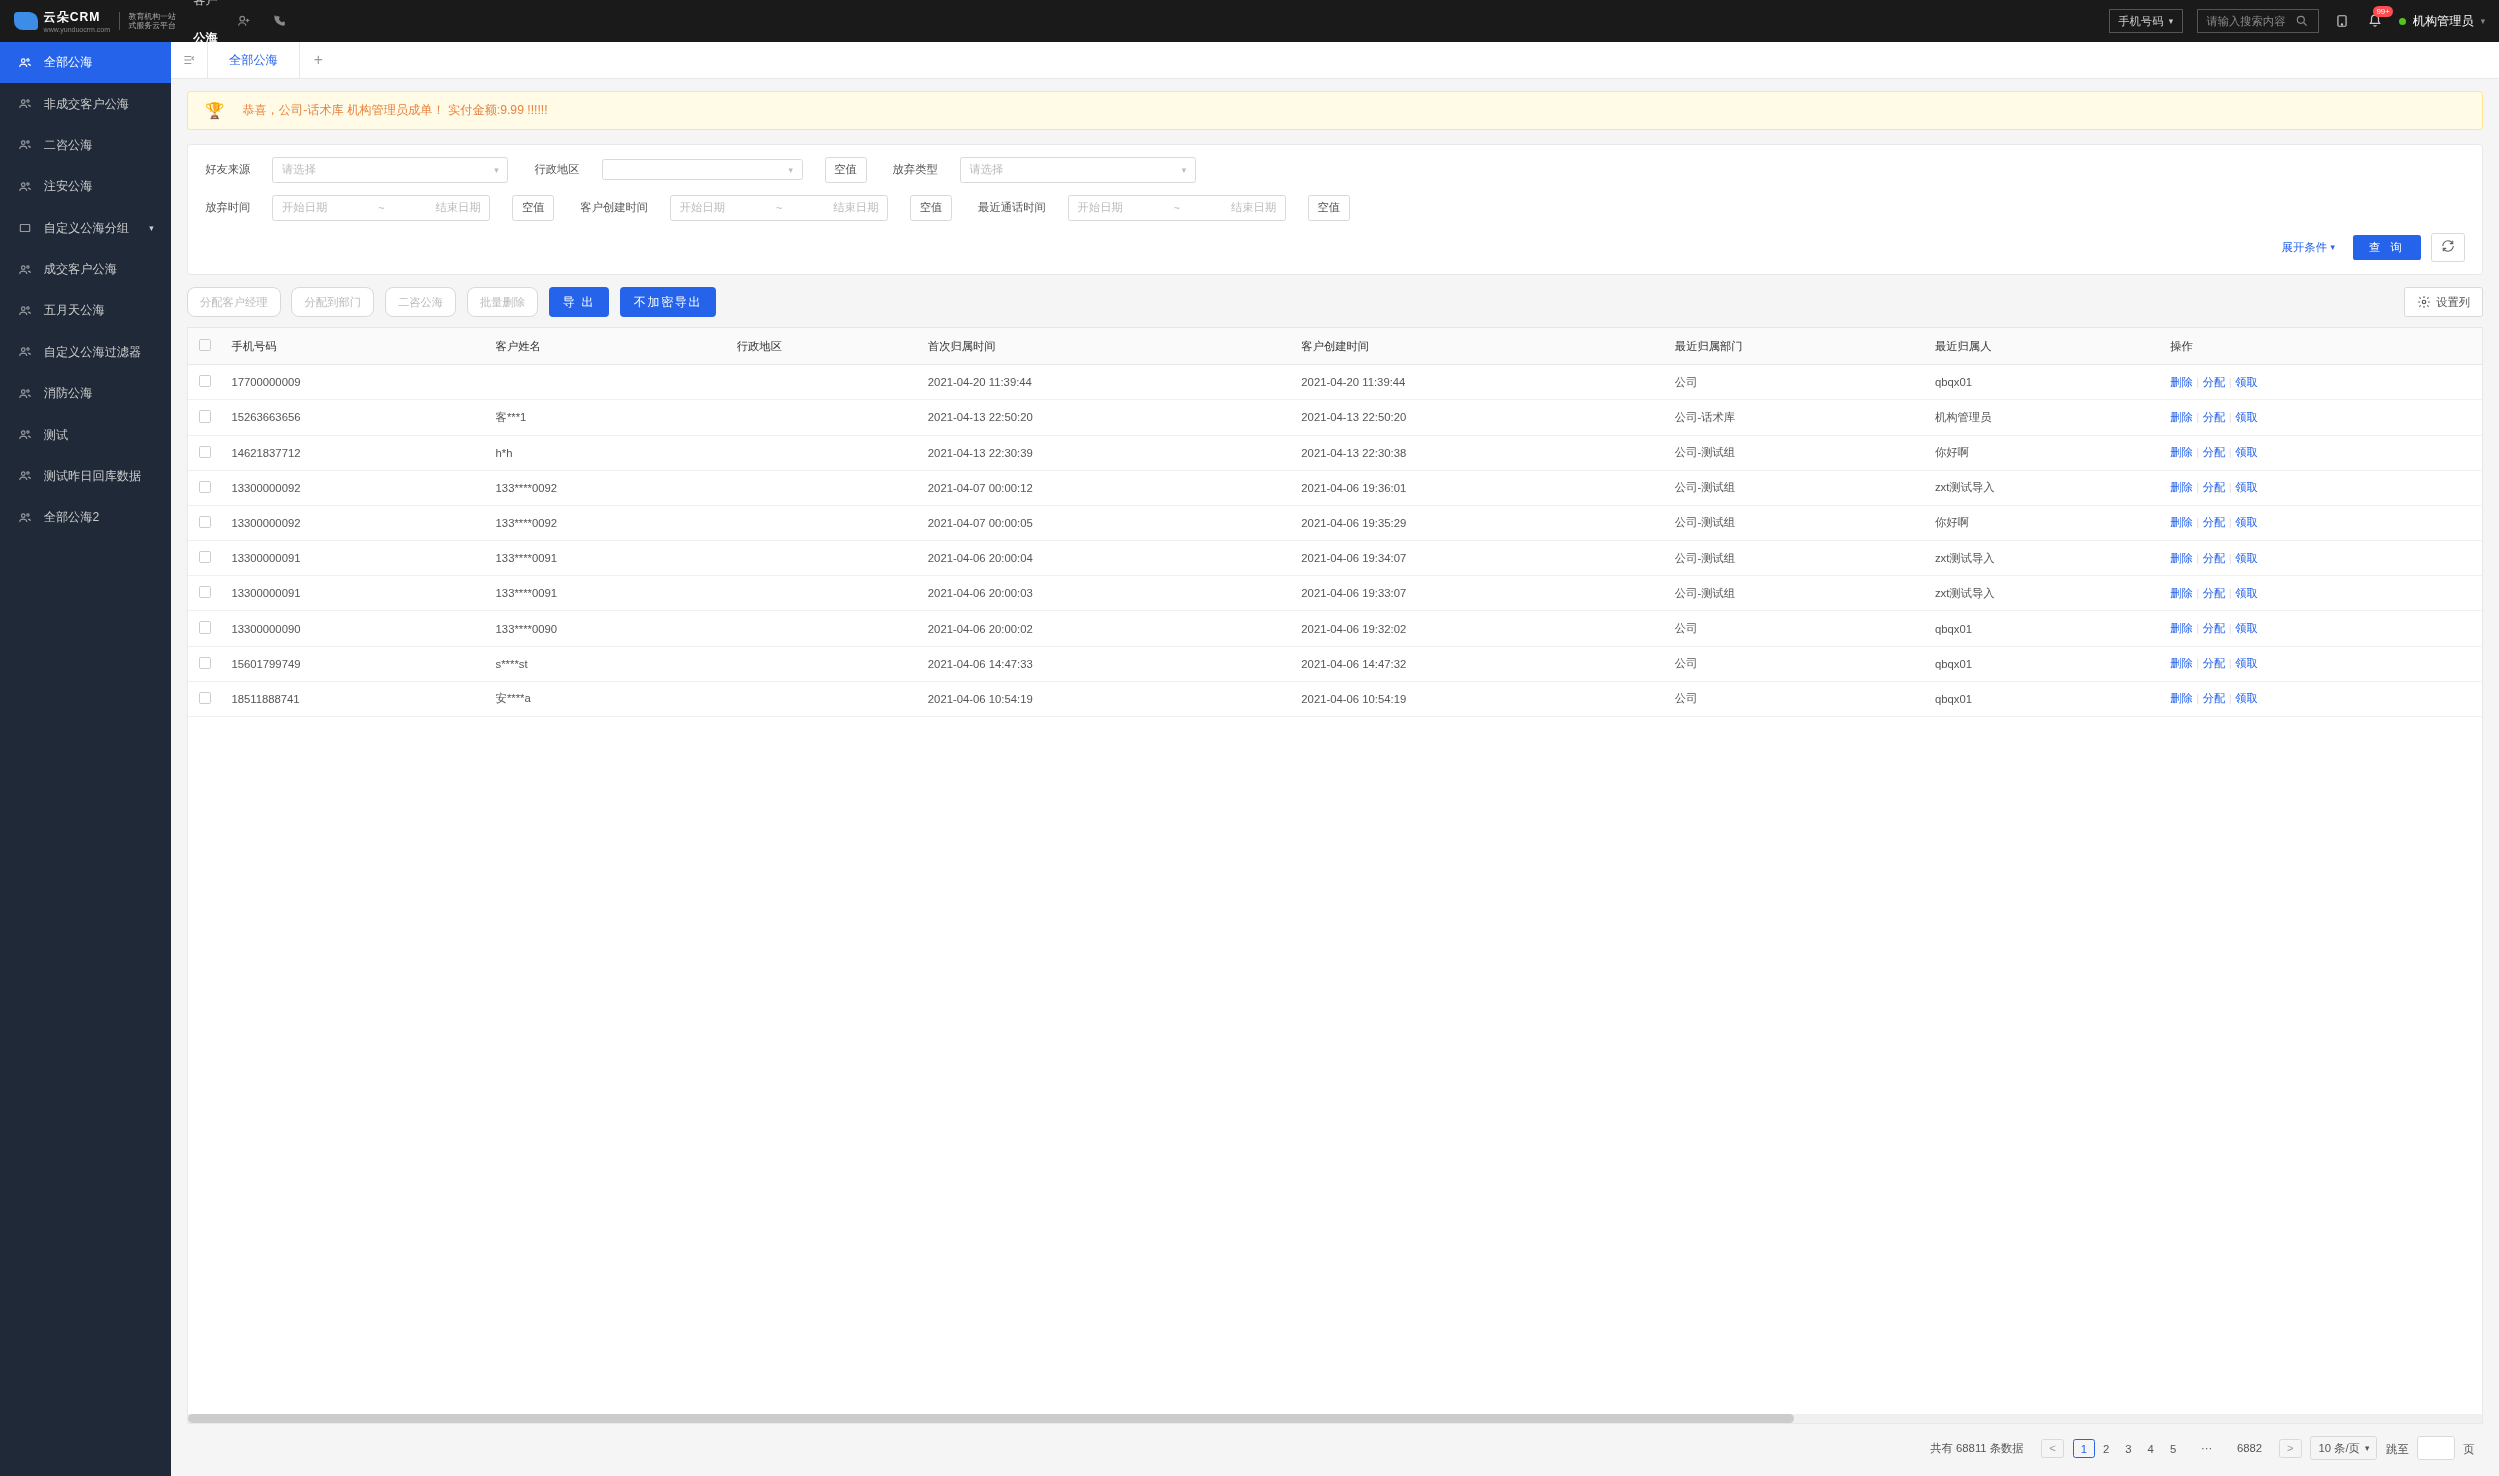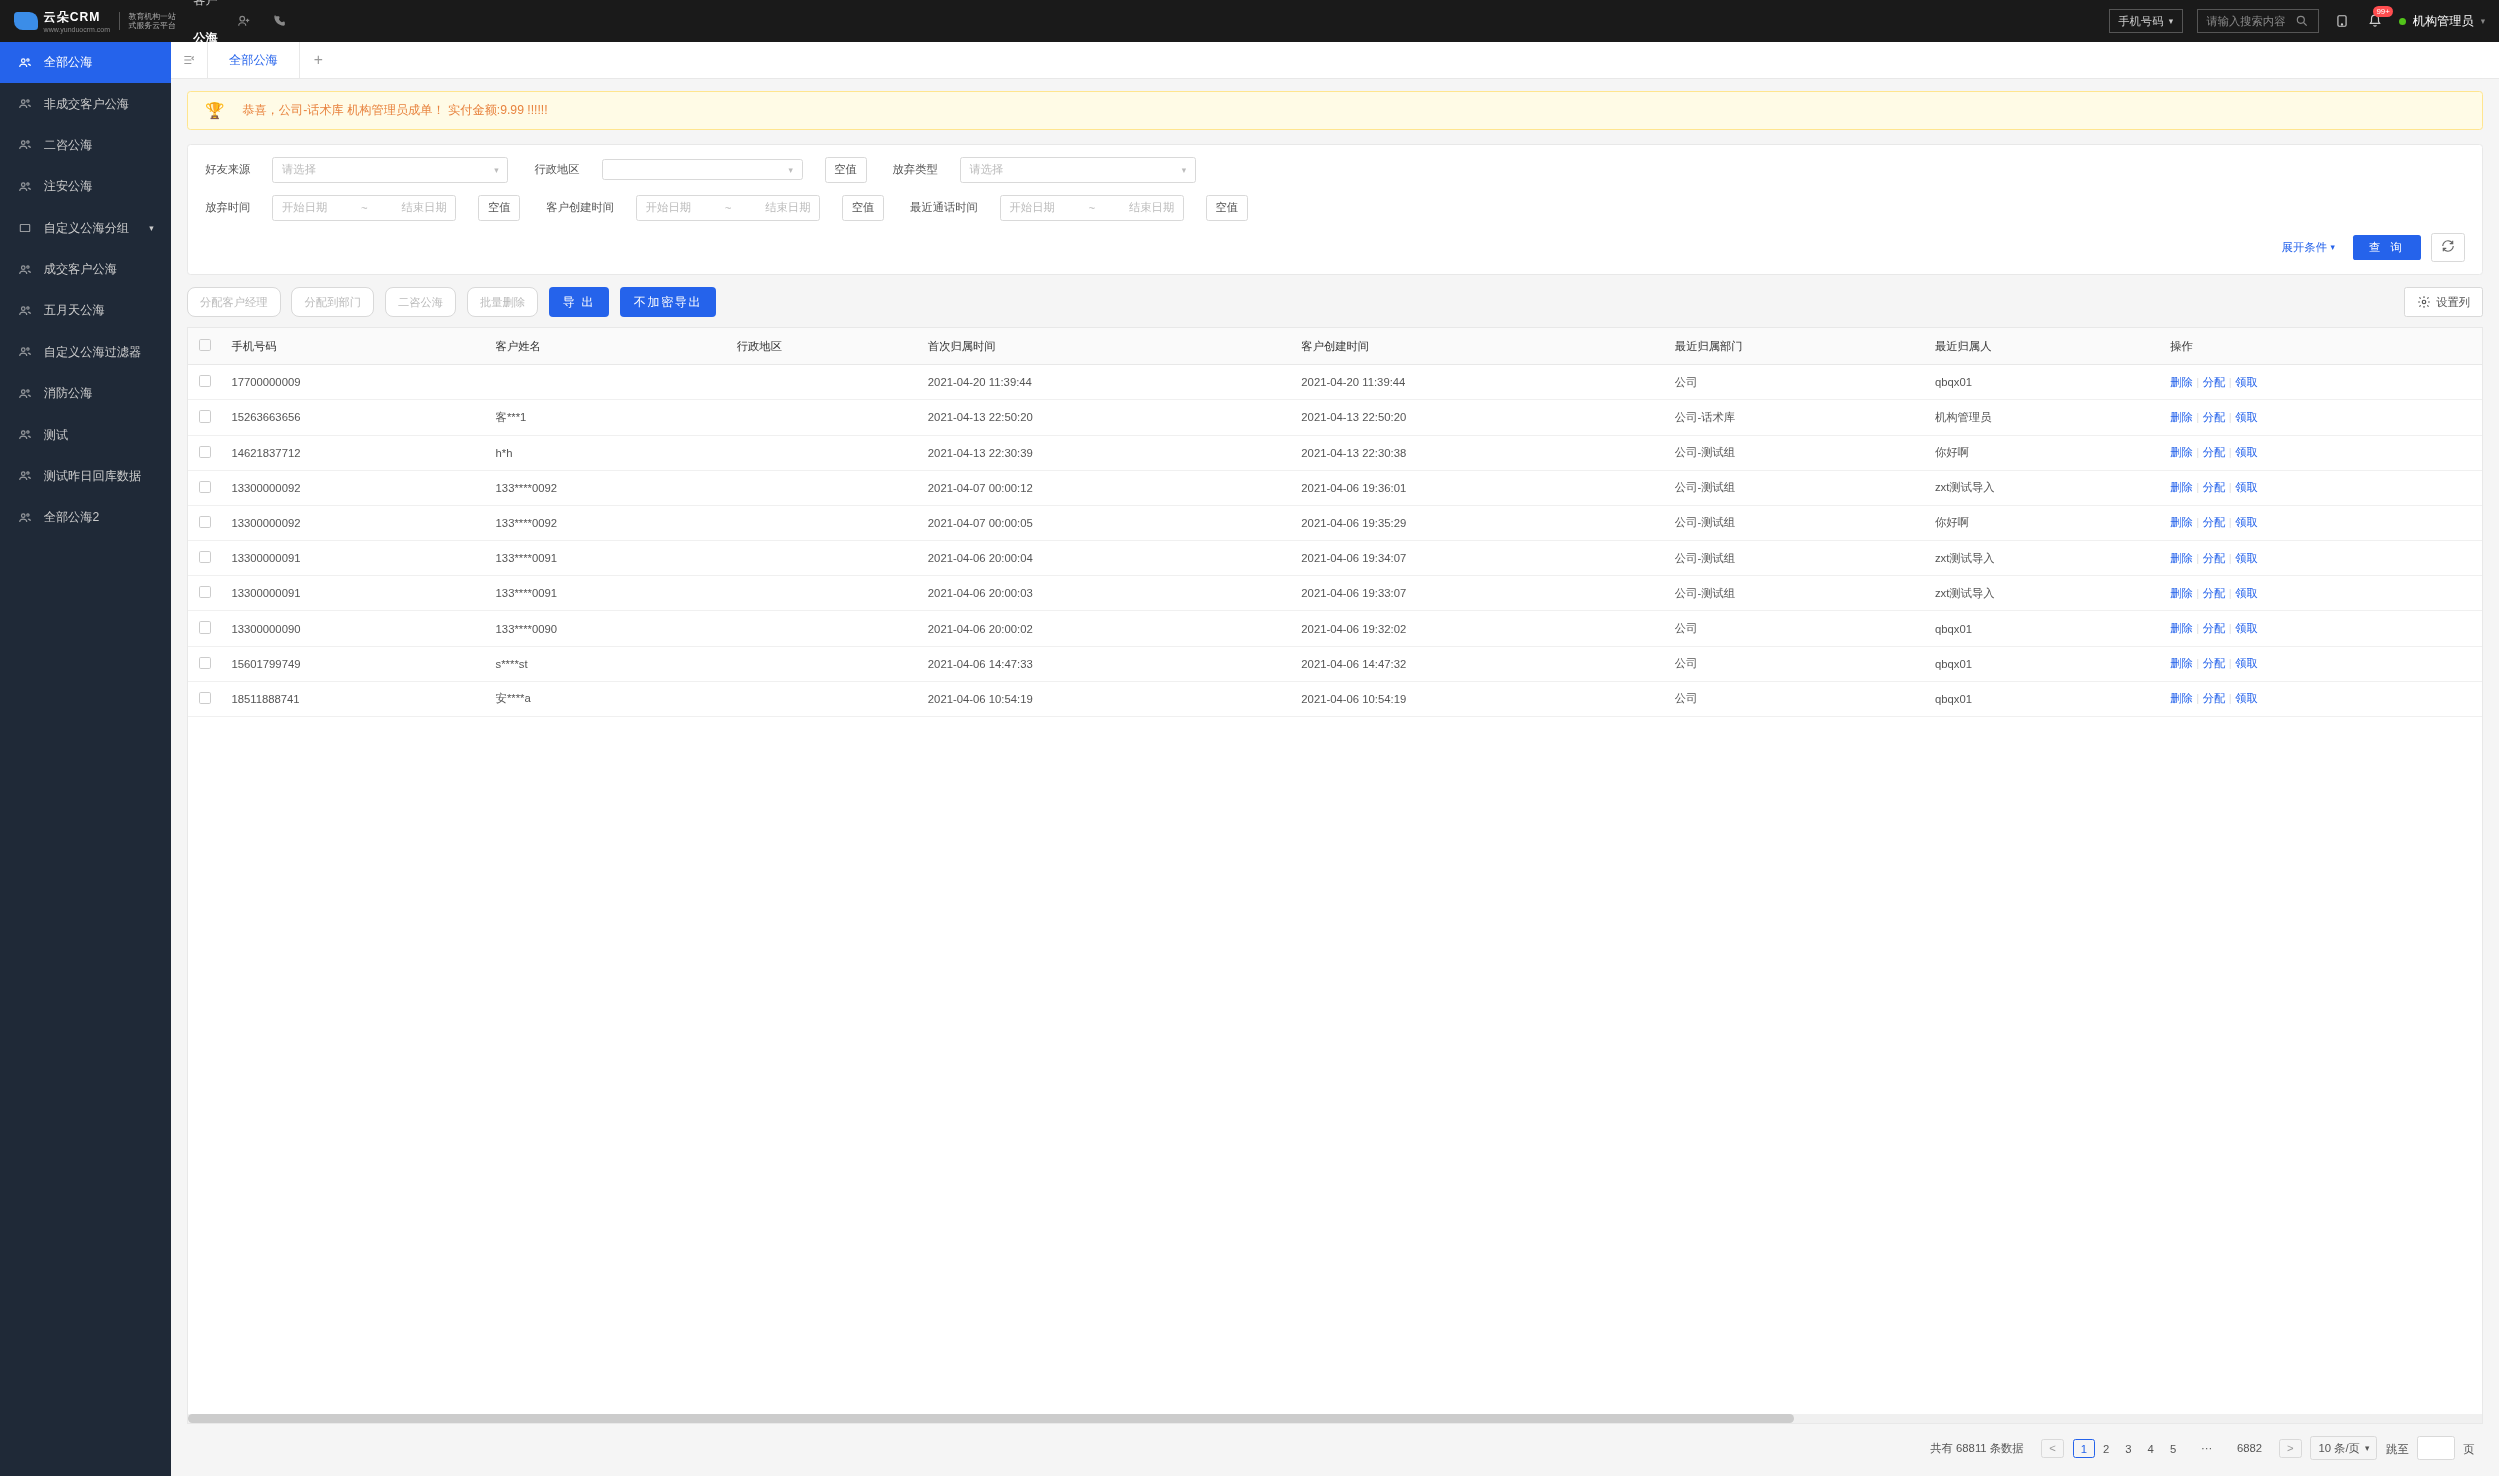--- a/index.html
+++ b/index.html
@@ -51,21 +51,21 @@
     .trophy-icon { color: #faad14; font-size: 15.7px; }
     .banner-text { color: #e8833f; font-size: 12.2px; }
     
     
     .filter-section { background: #fff; padding: 12.2px 17.5px 0; border: 0.9px solid #e8e8e8; border-radius: 3.5px; margin-bottom: 12.2px; }
     .filter-row { display: flex; gap: 26px; margin-bottom: 12.2px; flex-wrap: wrap; }
     .filter-item { display: flex; align-items: center; gap: 22px; }
     .filter-label { font-size: 11.3px; color: #555; white-space: nowrap; }
     .filter-select { border: 0.9px solid #d9d9d9; border-radius: 2.6px; padding: 4.4px 8.7px; width: 236px; color: #bbb; font-size: 11.3px; display: flex; justify-content: space-between; align-items: center; background: #fff; }
     .filter-select.small { width: 201px; }
-    .date-range { border: 0.9px solid #d9d9d9; border-radius: 2.6px; padding: 4.4px 8.7px; width: 184px; display: flex; align-items: center; justify-content: space-between; color: #bbb; font-size: 11.3px; background: #fff; }
+    .date-range { border: 0.9px solid #d9d9d9; border-radius: 2.6px; padding: 4.4px 8.7px; width: 218px; display: flex; align-items: center; justify-content: space-between; color: #bbb; font-size: 11.3px; background: #fff; }
     .empty-btn { border: 0.9px solid #d9d9d9; border-radius: 2.6px; padding: 4.4px 8.7px; font-size: 11.3px; color: #555; cursor: pointer; background: #fff; }
     .filter-actions { display: flex; justify-content: flex-end; align-items: center; gap: 10.5px; padding-bottom: 12.2px; }
     .expand-link { color: #2563eb; cursor: pointer; font-size: 11.3px; display: flex; align-items: center; gap: 3.5px; }
     .btn-primary { background: #2563eb; color: #fff; border: none; padding: 5.2px 15.7px; border-radius: 2.6px; cursor: pointer; font-size: 11.3px; letter-spacing: 3.5px; margin-left: 8px; }
     .btn-icon-border { border: 0.9px solid #d9d9d9; background: #fff; padding: 5.2px 8.7px; border-radius: 2.6px; cursor: pointer; color: #666; }
     
     
     .toolbar { display: flex; gap: 10.5px; margin-bottom: 10.5px; align-items: center; }
     .btn-default { border: 0.9px solid #d9d9d9; background: #fff; padding: 6.1px 12.2px; border-radius: 8px; cursor: pointer; font-size: 11.3px; color: #555; }
     .btn-default:disabled, .btn-default.disabled { color: #bbb; cursor: not-allowed; }

